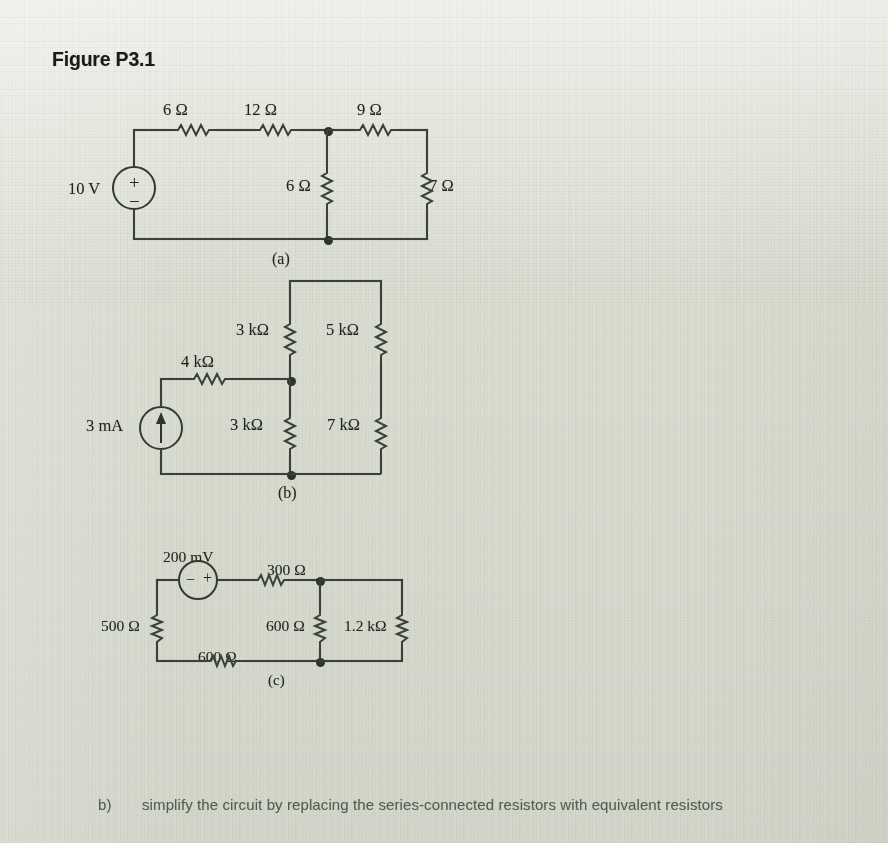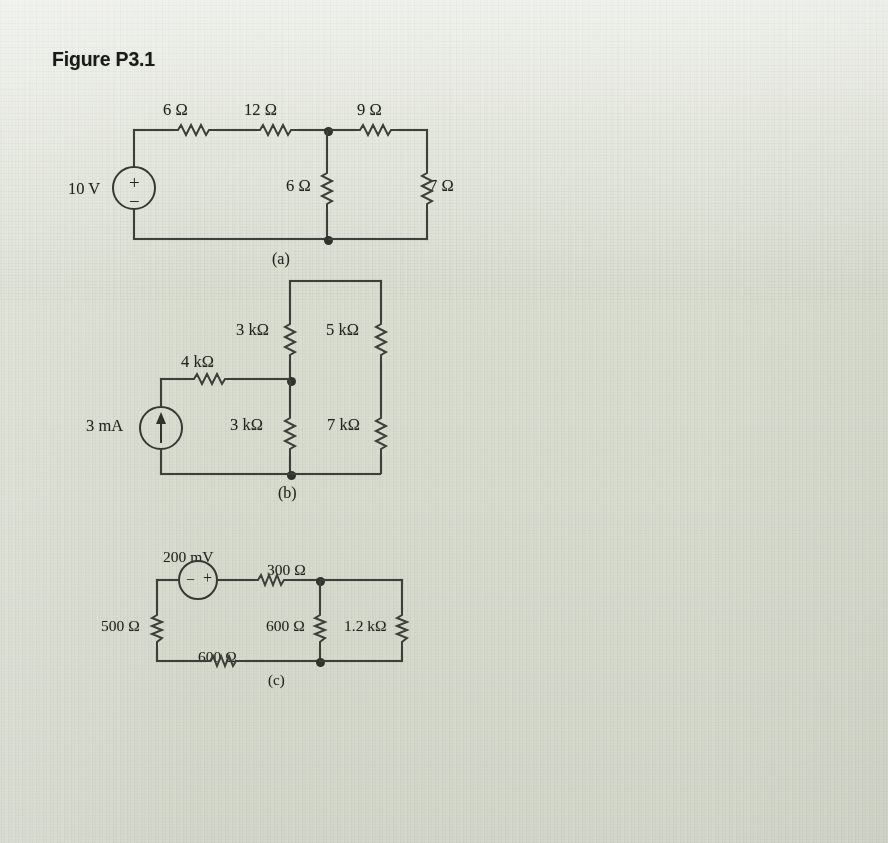--- a/index.html
+++ b/index.html
@@ -312,14 +312,17 @@
     <svg class="abs" style="left:206px;top:653px;" width="38" height="16">
       <polyline points="0,8 4,8 7,3 11,13 15,3 19,13 23,3 27,13 30,8 38,8" fill="none" stroke="#3b4138" stroke-width="2"></polyline>
     </svg>
     <div class="abs wire-h" style="left:244px;top:660px;width:76px;"></div>
     <div class="abs node" style="left:319px;top:661px;"></div>
     <div class="abs wire-h" style="left:319px;top:660px;width:84px;"></div>
 
     <div class="abs sub-cap" style="left:268px;top:672px;font-size:15px;">(c)</div>
   </div>
 
+  <div class="abs" style="left:98px;top:796px;">
+    <span class="instr instr-marker">b)</span><span class="instr">simplify the circuit by replacing the series-connected resistors with equivalent resistors</span>
+  </div>
 
 </div>
 
 </body></html>

